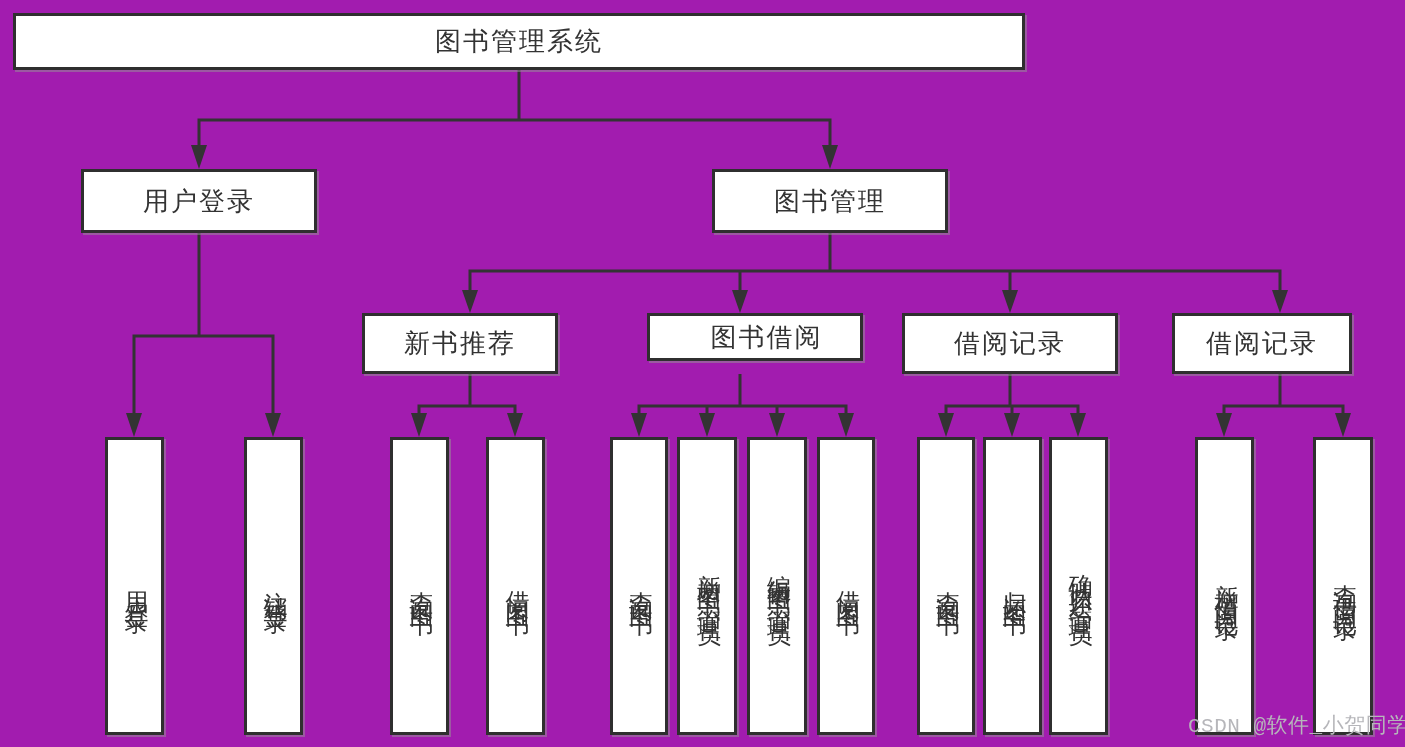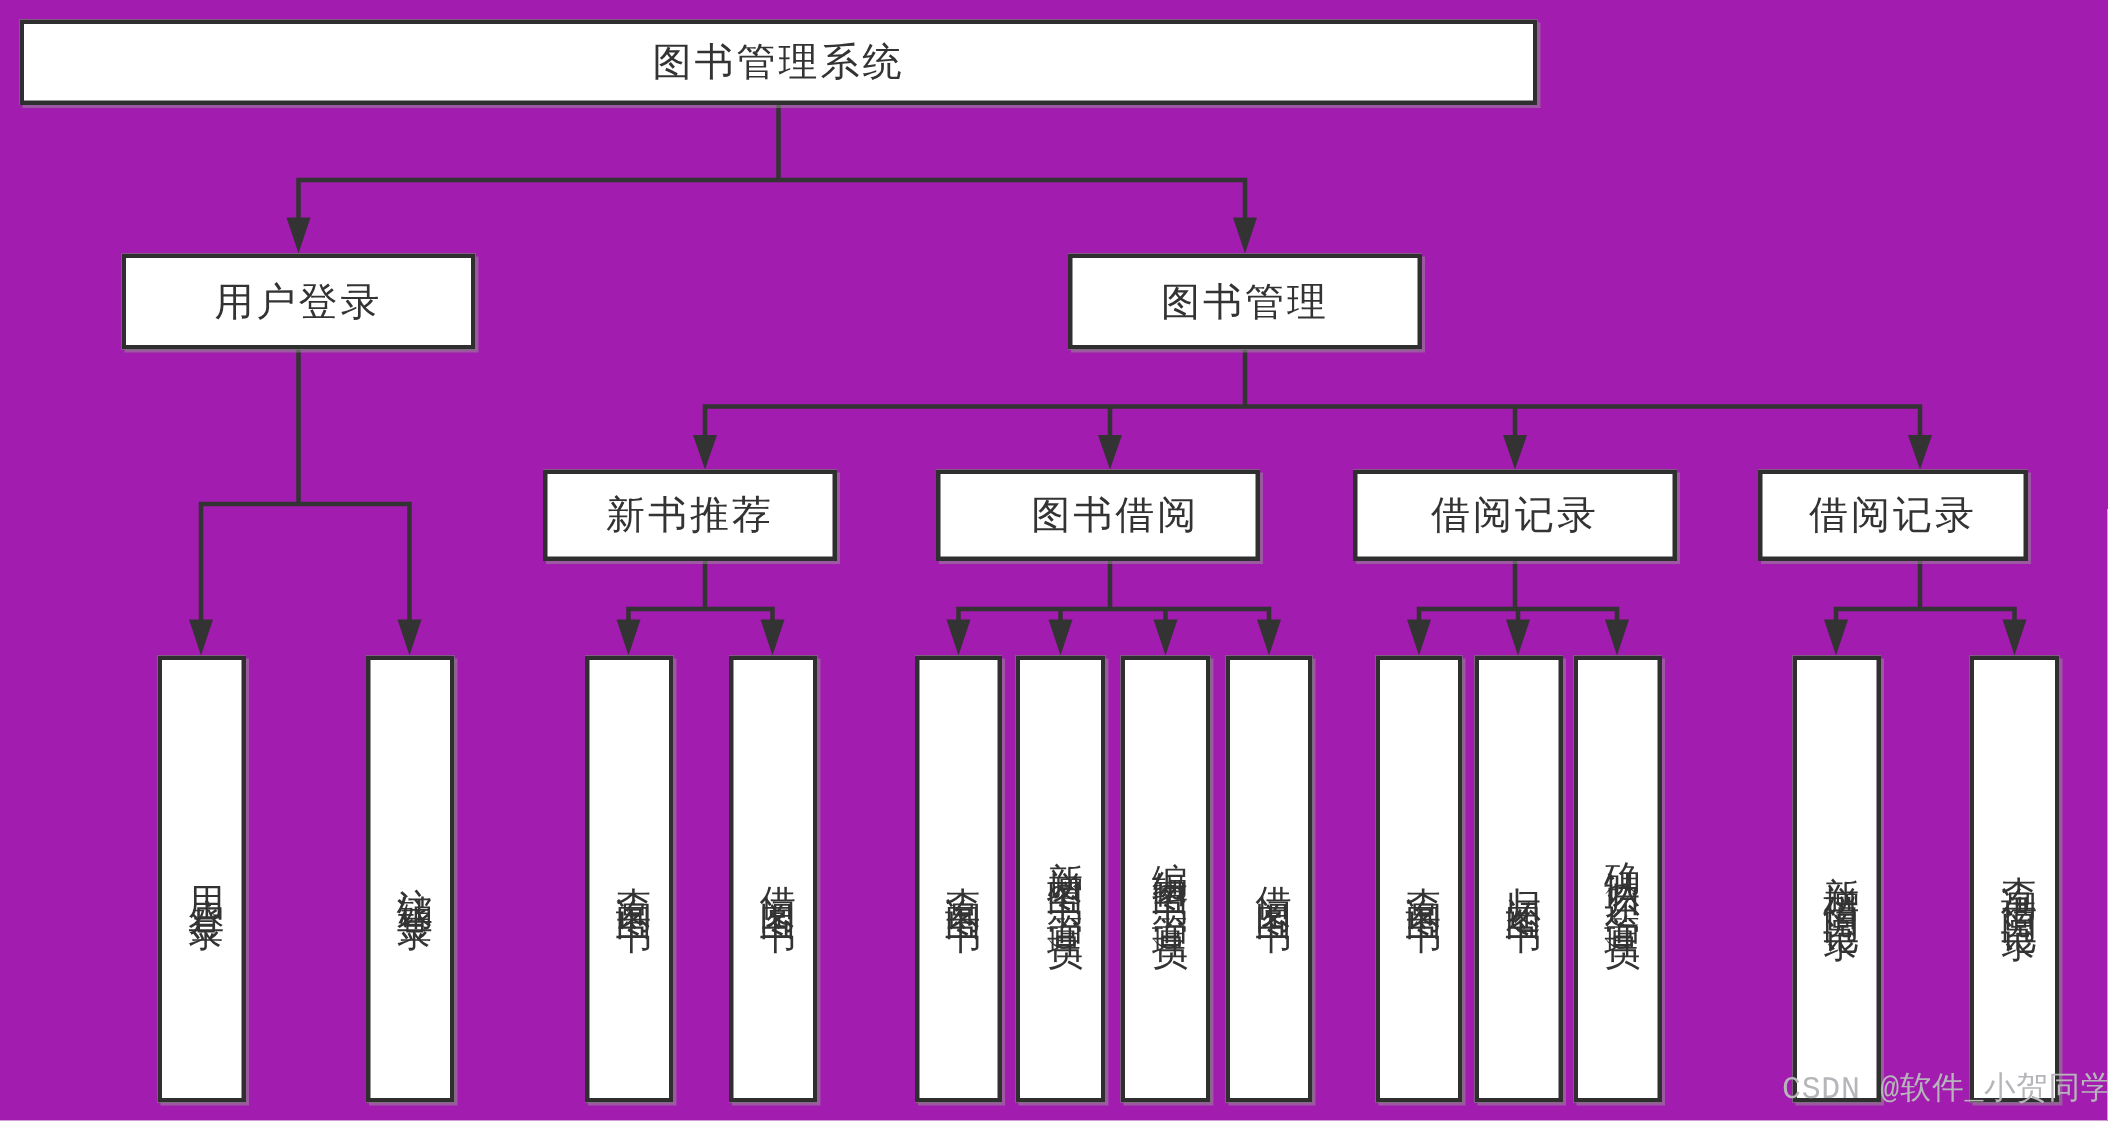--- a/index.html
+++ b/index.html
@@ -116,21 +116,21 @@
   <div class="hbox" style="left:81px; top:169px; width:236px; height:64px;">
     <span>用户登录</span>
   </div>
   <div class="hbox" style="left:712px; top:169px; width:236px; height:64px;">
     <span>图书管理</span>
   </div>
 
   <div class="hbox" style="left:362px; top:313px; width:196px; height:61px;">
     <span>新书推荐</span>
   </div>
-  <div class="hbox" style="left:624px; top:313px; width:216px; height:61px;padding-left:23px;">
+  <div class="hbox" style="left:647px; top:313px; width:216px; height:48px;padding-left:23px;">
     <span>图书借阅</span>
   </div>
   <div class="hbox" style="left:902px; top:313px; width:216px; height:61px;">
     <span>借阅记录</span>
   </div>
   <div class="hbox" style="left:1172px; top:313px; width:180px; height:61px;">
     <span>借阅记录</span>
   </div>
 
   <div class="vbox" style="left:105px; width:59px;">

